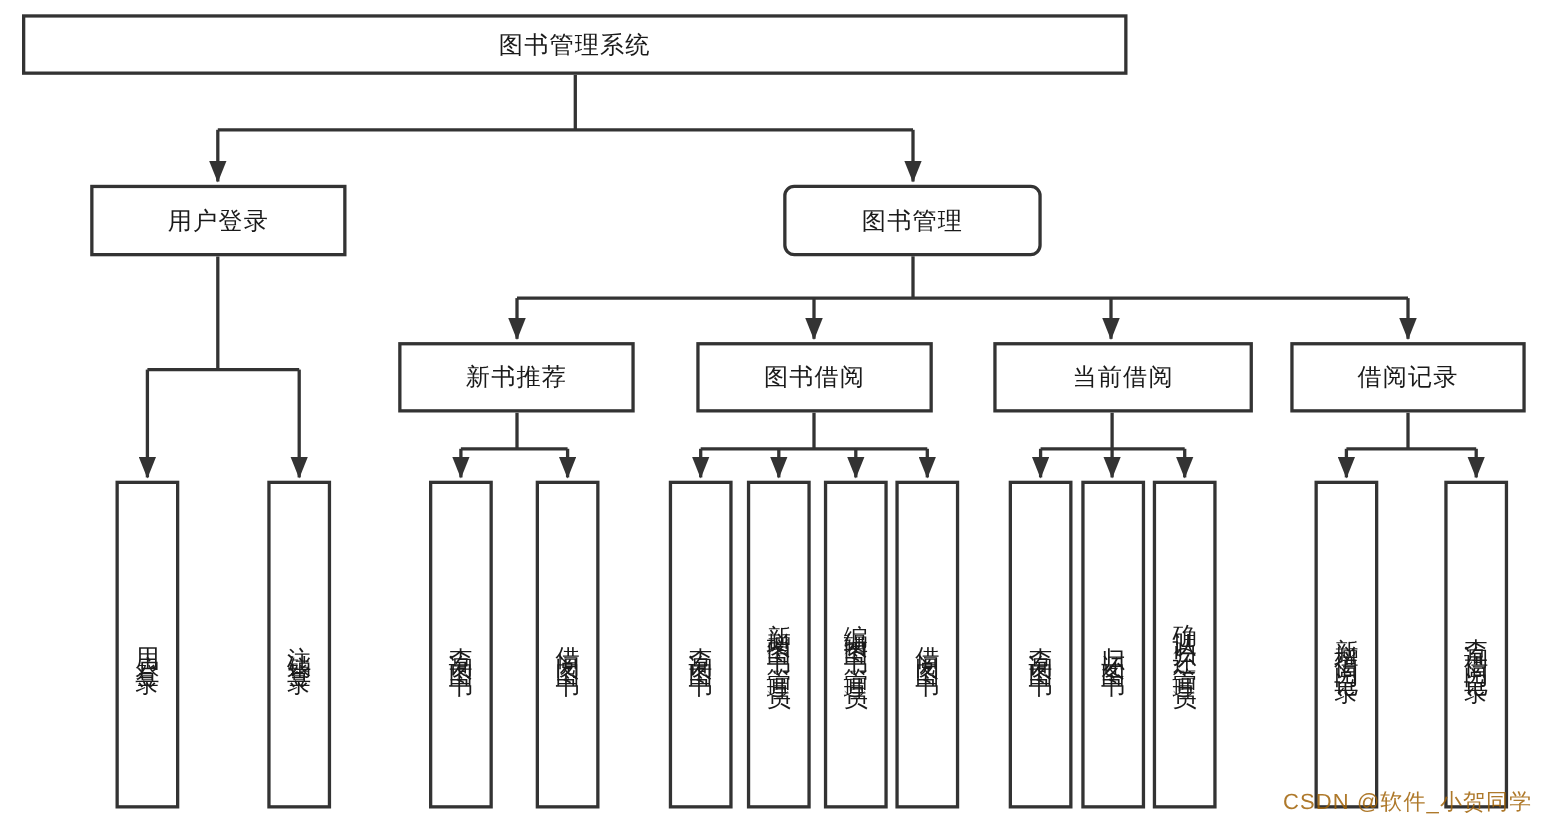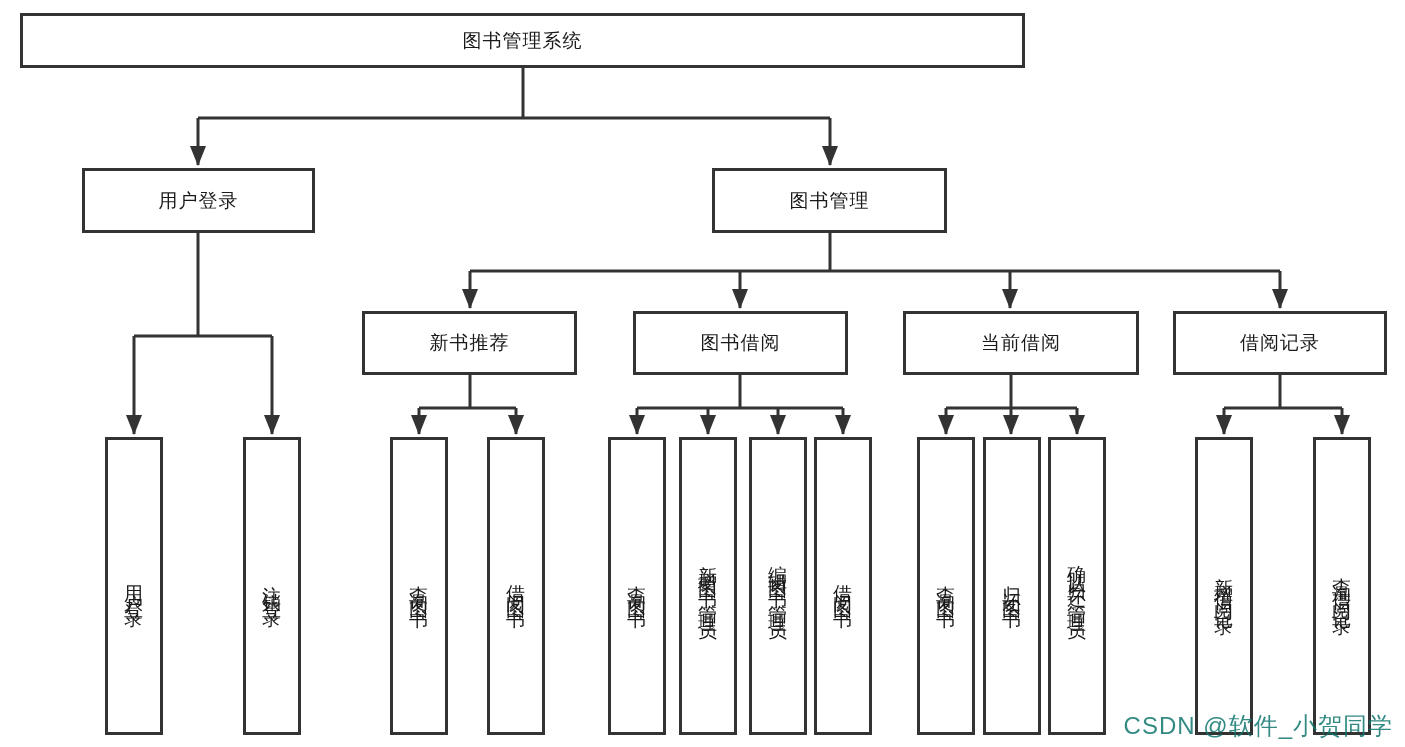--- a/index.html
+++ b/index.html
@@ -24,37 +24,37 @@
   }
   .node {
     position: absolute;
     box-sizing: border-box;
     background: #ffffff;
     border: 3px solid #333333;
     display: flex;
     align-items: center;
     justify-content: center;
     color: #1a1a1a;
-    font-size: 19px;
+    font-size: 22px;
     letter-spacing: 1px;
     z-index: 2;
   }
   .node.leaf span {
     writing-mode: vertical-rl;
     text-orientation: mixed;
     letter-spacing: 8px;
     line-height: 1;
     white-space: nowrap;
   }
   #watermark {
     position: absolute;
     right: 12px;
     bottom: 5px;
-    font-size: 24px;
-    color: #0f766e;
+    font-size: 20px;
+    color: #a16207;
     opacity: 0.85;
     z-index: 3;
     letter-spacing: 1px;
   }
 </style>
 </head>
 <body>
 
 <div id="canvas">
 
@@ -108,21 +108,21 @@
     </g>
   </svg>
 
   <div class="node" style="left:20px; top:13px; width:1005px; height:55px;">
     <span>图书管理系统</span>
   </div>
 
   <div class="node" style="left:82px; top:168px; width:233px; height:65px;">
     <span>用户登录</span>
   </div>
-  <div class="node" style="left:712px; top:168px; width:235px; height:65px;">
+  <div class="node" style="left:712px; top:168px; width:235px; height:65px;border-radius:10px;">
     <span>图书管理</span>
   </div>
 
   <div class="node" style="left:633px; top:311px; width:215px; height:64px;">
     <span>图书借阅</span>
   </div>
   <div class="node" style="left:362px; top:311px; width:215px; height:64px;">
     <span>新书推荐</span>
   </div>
   <div class="node" style="left:903px; top:311px; width:236px; height:64px;">

